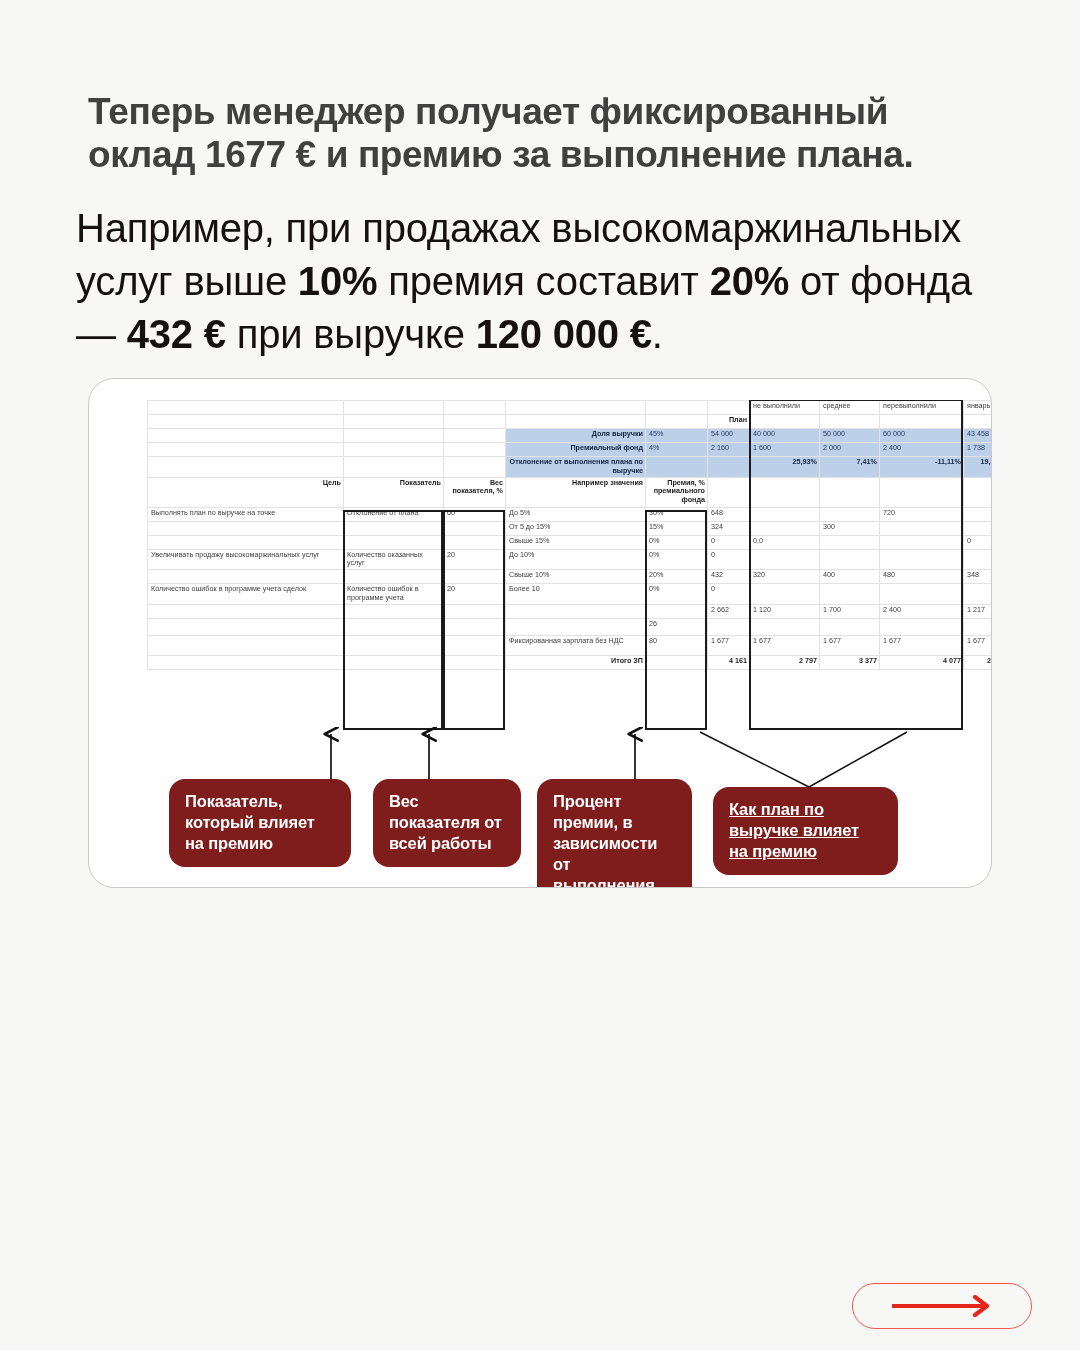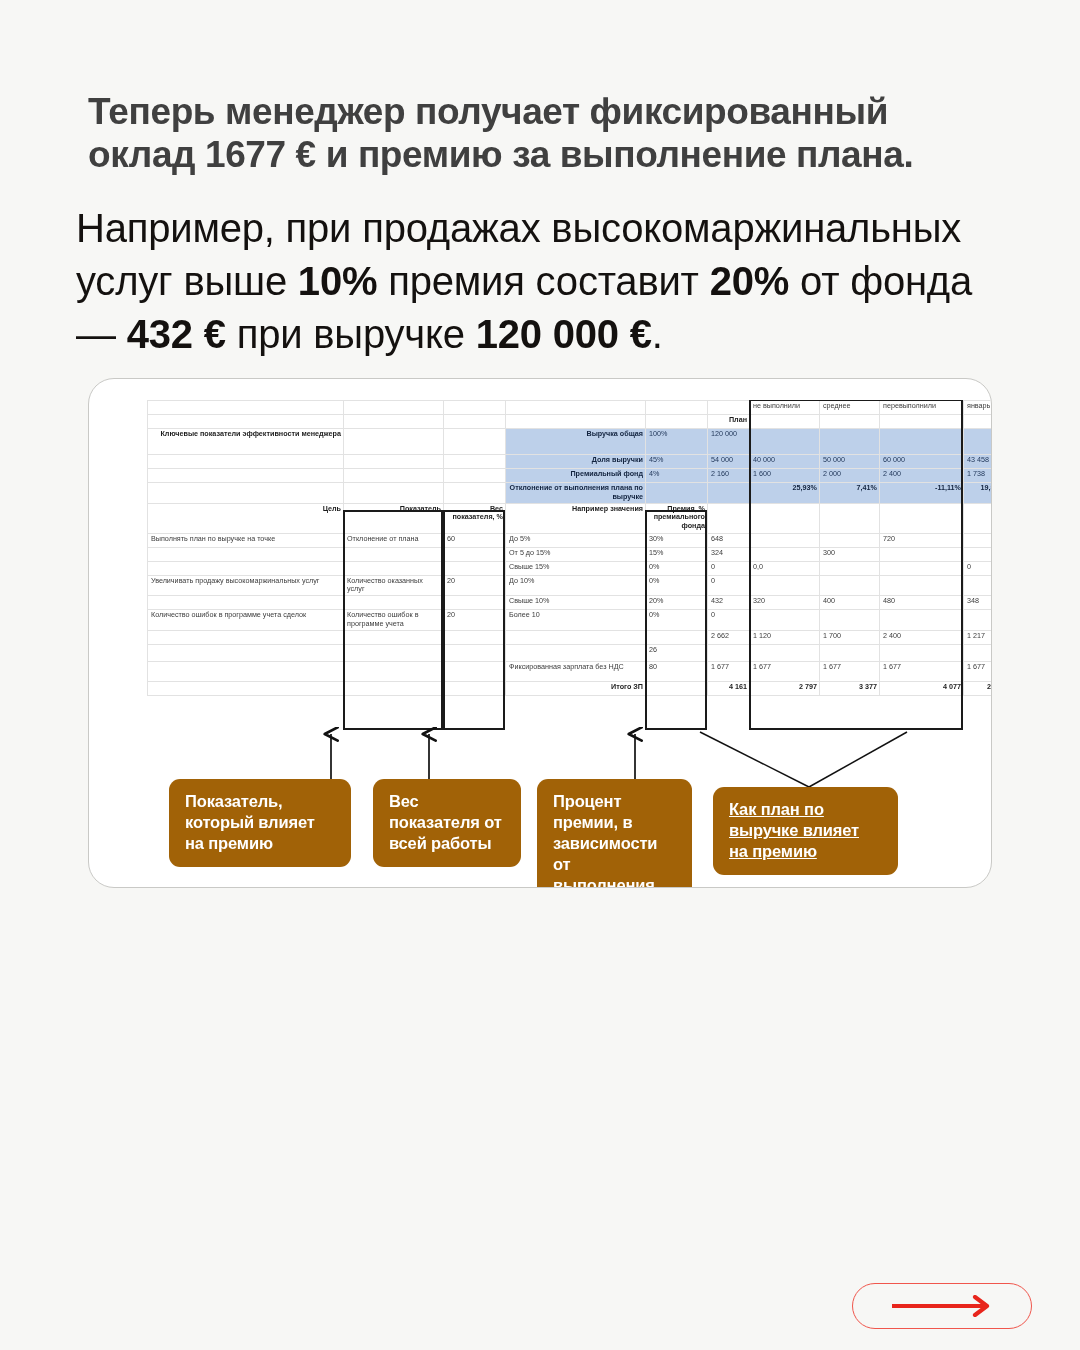--- a/index.html
+++ b/index.html
@@ -92,23 +92,23 @@
   .frame {
     position: absolute;
     border: 2.2px solid #1a1a1a;
     box-sizing: border-box;
     pointer-events: none;
   }
 
   
   .callout {
     position: absolute;
-    background: #a16207;
+    background: #7f1d1d;
     color: #ffffff;
-    border-radius: 11px;
+    border-radius: 16px;
     font-size: 16.5px;
     font-weight: 700;
     line-height: 1.28;
     padding: 12px 16px 13px 16px;
     box-sizing: border-box;
     letter-spacing: -0.15px;
   }
 
   .connector { position: absolute; pointer-events: none; }
 
@@ -177,33 +177,20 @@
           <td></td>
           <td></td>
           <td class="b">План</td>
           <td></td>
           <td></td>
           <td></td>
           <td></td>
           <td></td>
         </tr>
 
-        <tr style="height:26px">
-          <td class="b" rowspan="1">Ключевые показатели эффективности менеджера</td>
-          <td></td>
-          <td></td>
-          <td class="blue b">Выручка общая</td>
-          <td class="blue">100%</td>
-          <td class="blue">120 000</td>
-          <td class="blue"></td>
-          <td class="blue"></td>
-          <td class="blue"></td>
-          <td class="blue"></td>
-          <td class="blue"></td>
-        </tr>
 
         <tr>
           <td></td>
           <td></td>
           <td></td>
           <td class="blue b">Доля выручки</td>
           <td class="blue">45%</td>
           <td class="blue">54 000</td>
           <td class="blue">40 000</td>
           <td class="blue">50 000</td>

